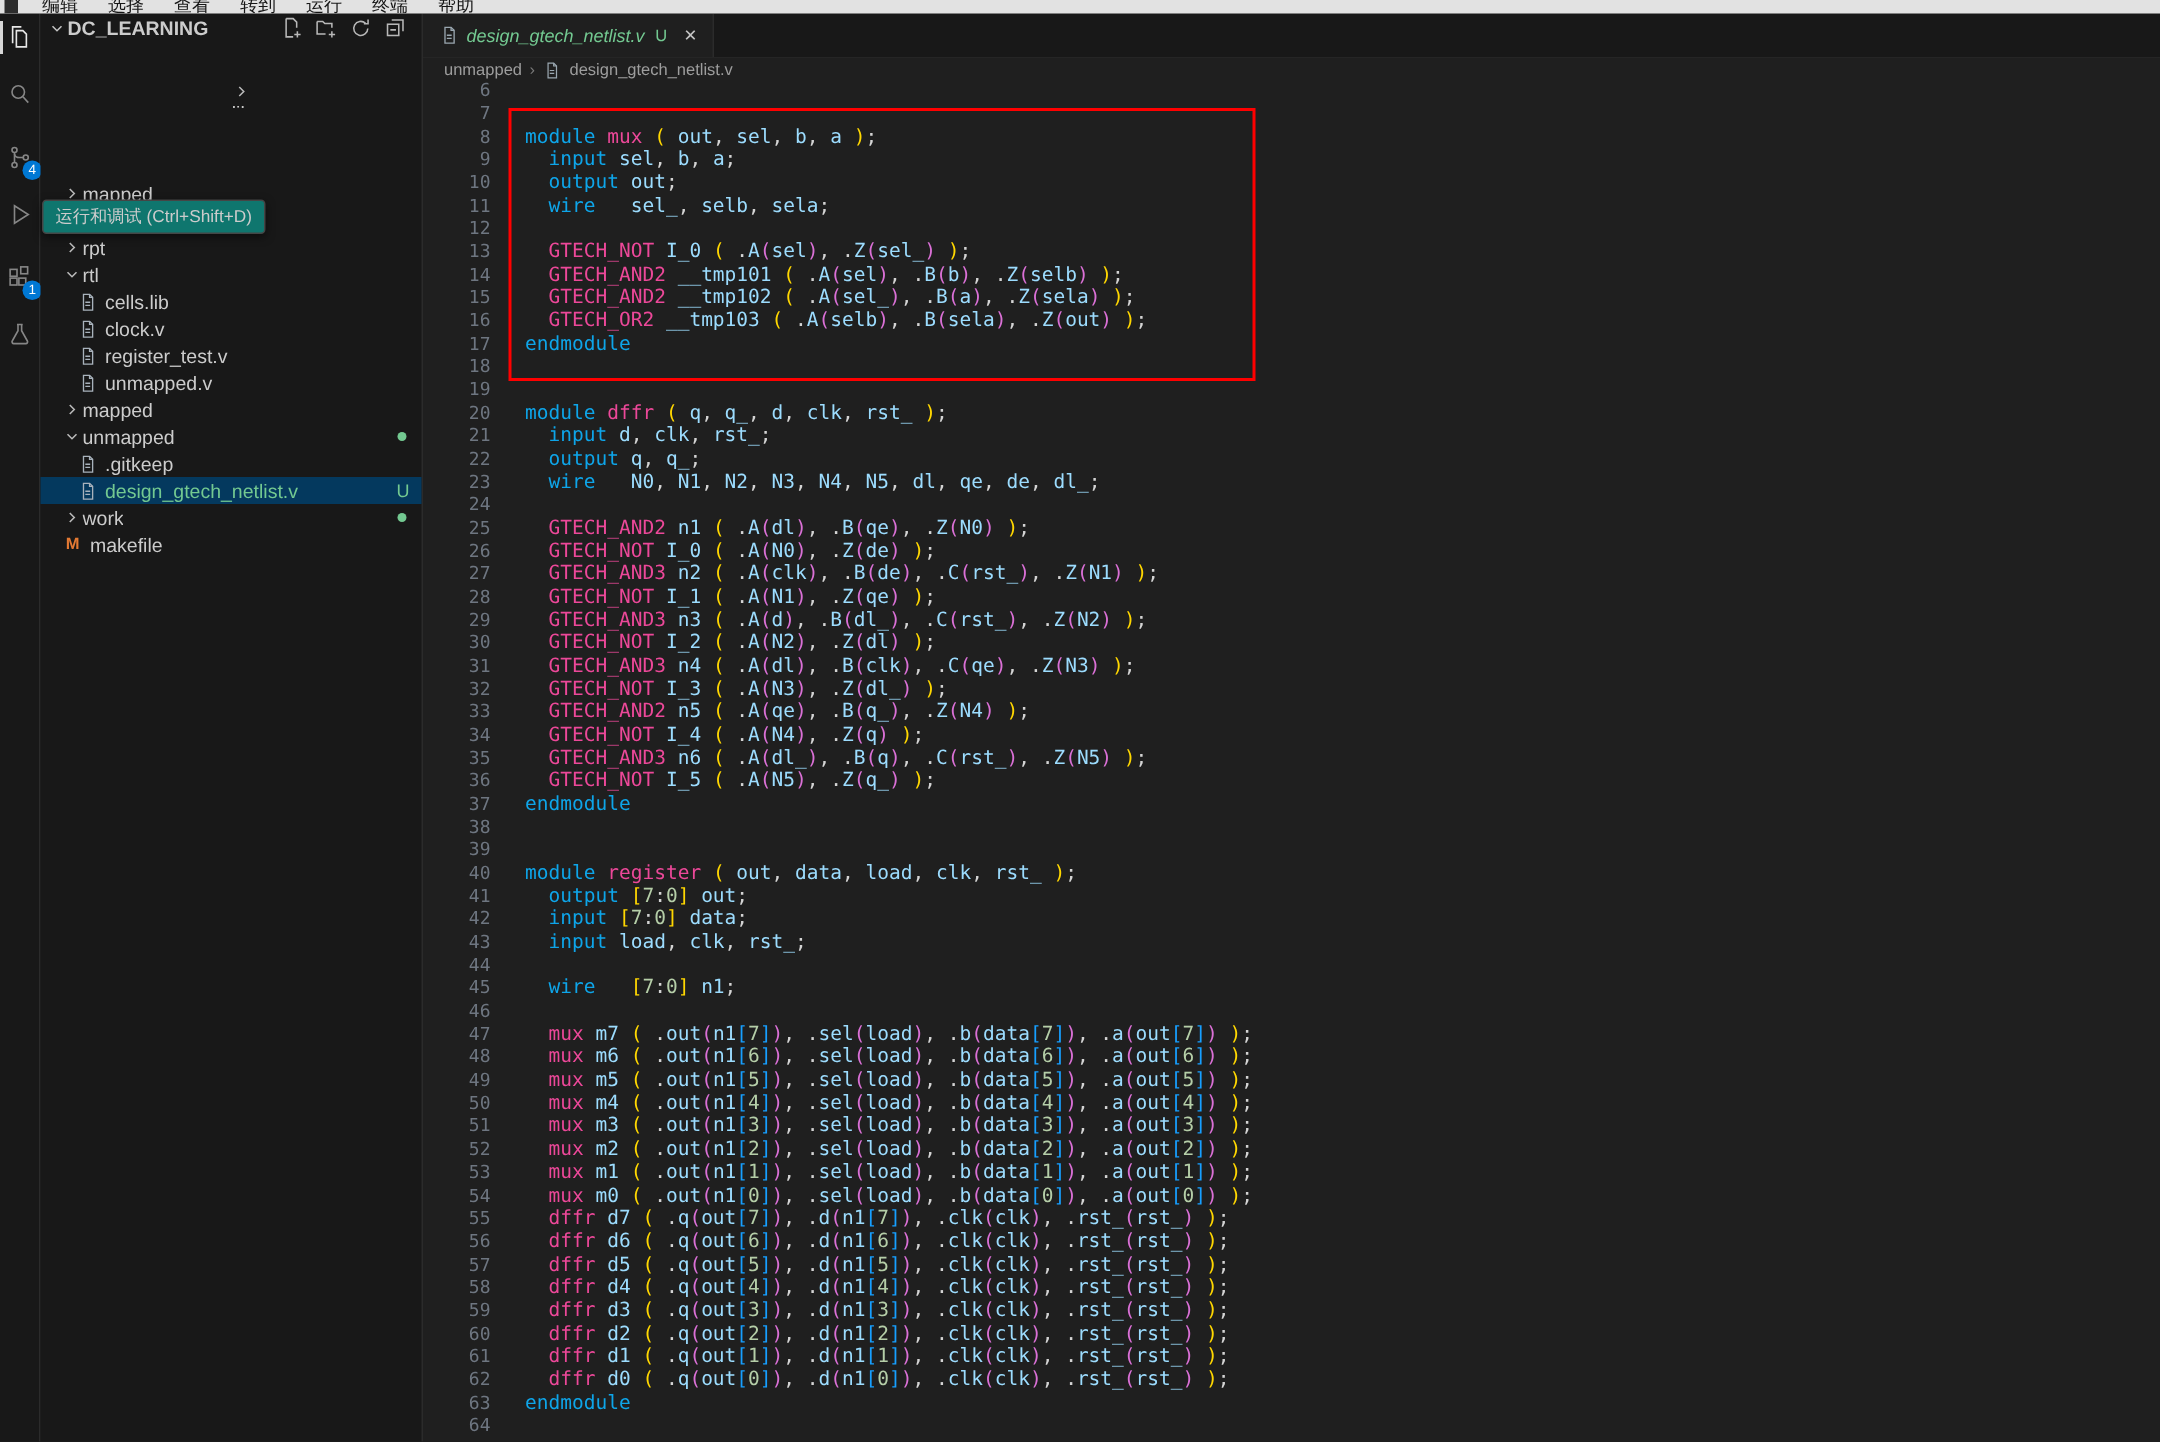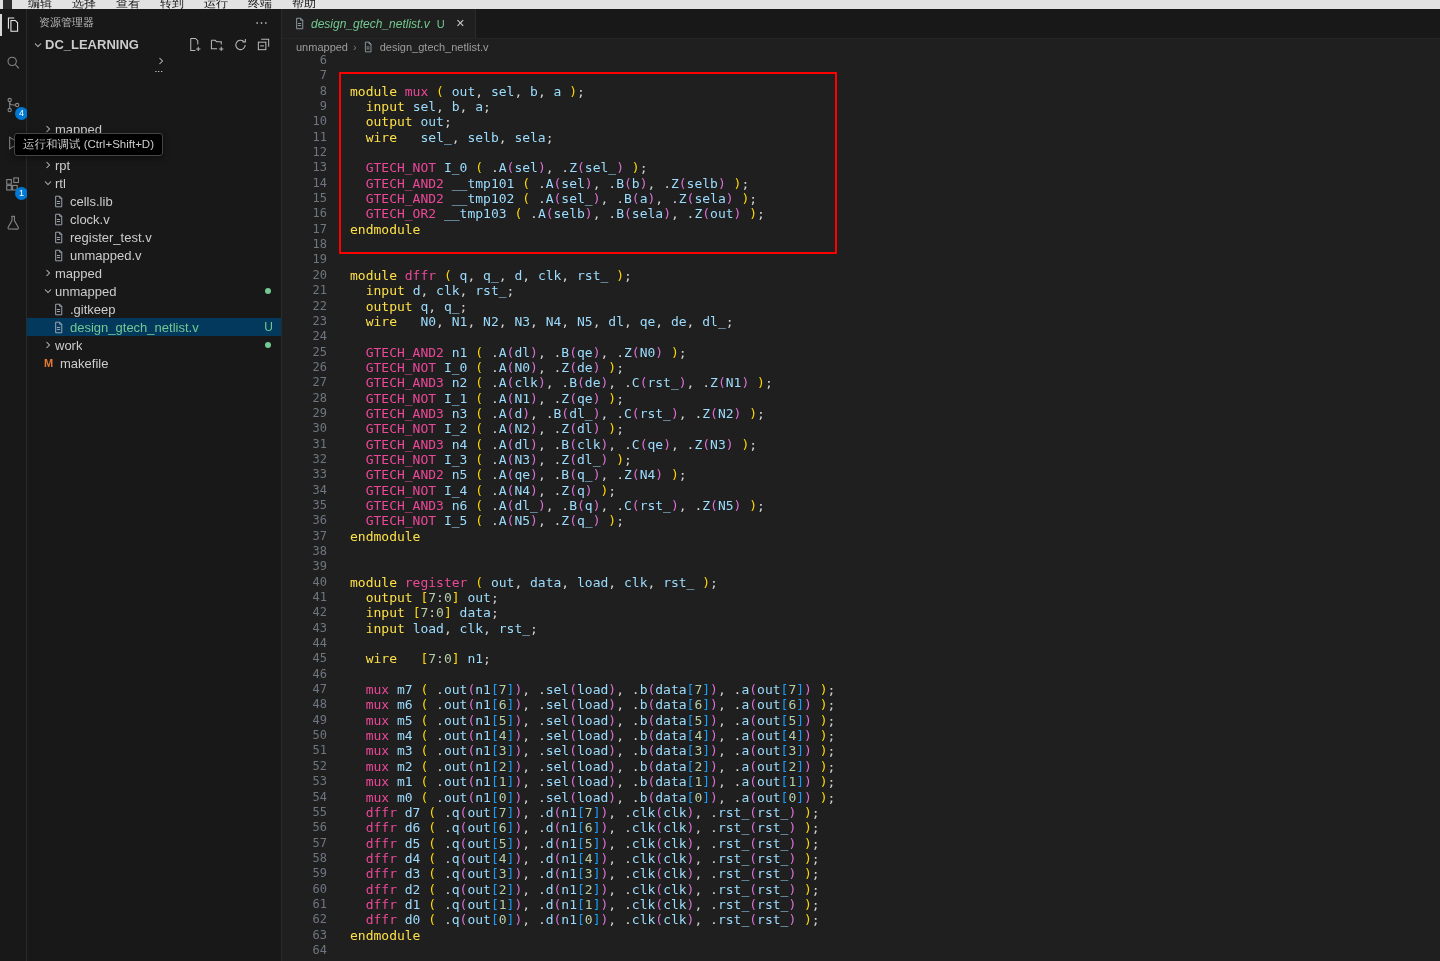--- a/index.html
+++ b/index.html
@@ -61,33 +61,33 @@
   .breadcrumb .bsep{color:#7a7a7a;}
   .breadcrumb .ficon{width:13px;height:13px;color:#9aa7b0;display:flex;align-items:center;justify-content:center;}
   .breadcrumb .ficon svg{width:12px;height:12px;stroke:currentColor;fill:none;stroke-width:1.1;}
 
   .code{position:absolute;top:44px;left:0;right:0;bottom:0;
         font-family:"DejaVu Sans Mono",monospace;font-size:13px;line-height:15.35px;
         white-space:pre;font-variant-ligatures:none;}
   .line{height:15.35px;display:flex;}
   .ln{width:45px;text-align:right;color:#6e7681;font-size:12px;flex:0 0 auto;user-select:none;}
   .lc{padding-left:23px;color:#d4d4d4;}
-  .tk-kw{color:#fde047;}
+  .tk-kw{color:#0ea5e9;}
   .tk-type{color:#ec4899;}
   .tk-id{color:#9cdcfe;}
   .tk-num{color:#b5cea8;}
   .tk-punc{color:#d4d4d4;}
   .tk-br0{color:#ffd700;}
   .tk-br1{color:#da70d6;}
   .tk-br2{color:#179fff;}
 
   .red-box{position:absolute;left:57px;top:63px;width:494px;height:178px;border:2px solid #ff0000;z-index:10;pointer-events:none;}
 
   
-  .tooltip{position:absolute;left:14px;top:133px;z-index:50;background:#000000;border:1px solid #454545;
+  .tooltip{position:absolute;left:28px;top:133px;z-index:50;background:#0f766e;border:1px solid #454545;
            border-radius:3px;color:#cccccc;font-size:11.5px;padding:3px 8px;white-space:nowrap;box-shadow:0 2px 6px rgba(0,0,0,.5);}
 </style>
 </head>
 <body>
 
 <div class="titlebar">
   <div class="app-icon"></div>
   <div class="menus" id="menus">
       <span>编辑</span>
       <span>选择</span>
@@ -140,24 +140,20 @@
       </div>
       <div class="ab-item" style="top: 202px;">
         <svg viewBox="0 0 24 24">
           <path d="M10 4h4.5"></path>
           <path d="M10.8 4v5l-4.6 8.2a1.4 1.4 0 0 0 1.2 2.1h9.7a1.4 1.4 0 0 0 1.2-2.1L13.7 9V4"></path>
         </svg>
       </div>
     </div>
 
   <div class="sidebar">
-    <div class="sb-header">
-      <span>资源管理器</span>
-      <span class="sb-more">⋯</span>
-    </div>
     <div class="sb-section">
       <span class="chev">
           <svg viewBox="0 0 16 16">
             <path d="M4 6l4 4 4-4"></path>
           </svg>
         </span>
       <span>DC_LEARNING</span>
       <span class="sb-actions" id="sb-actions">
           <span class="act">
             <svg viewBox="0 0 16 16">

